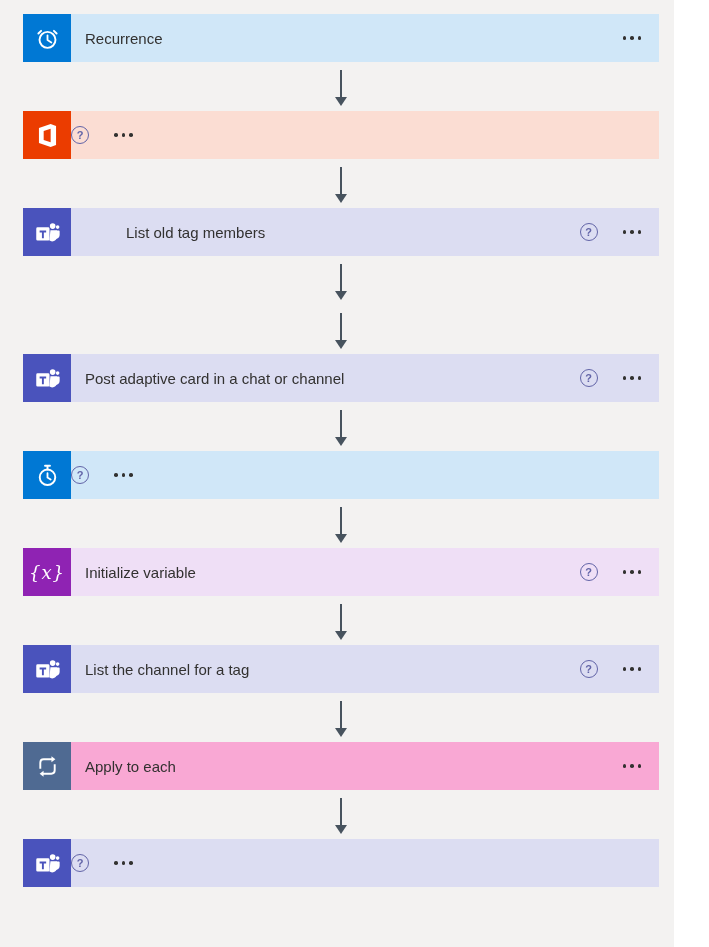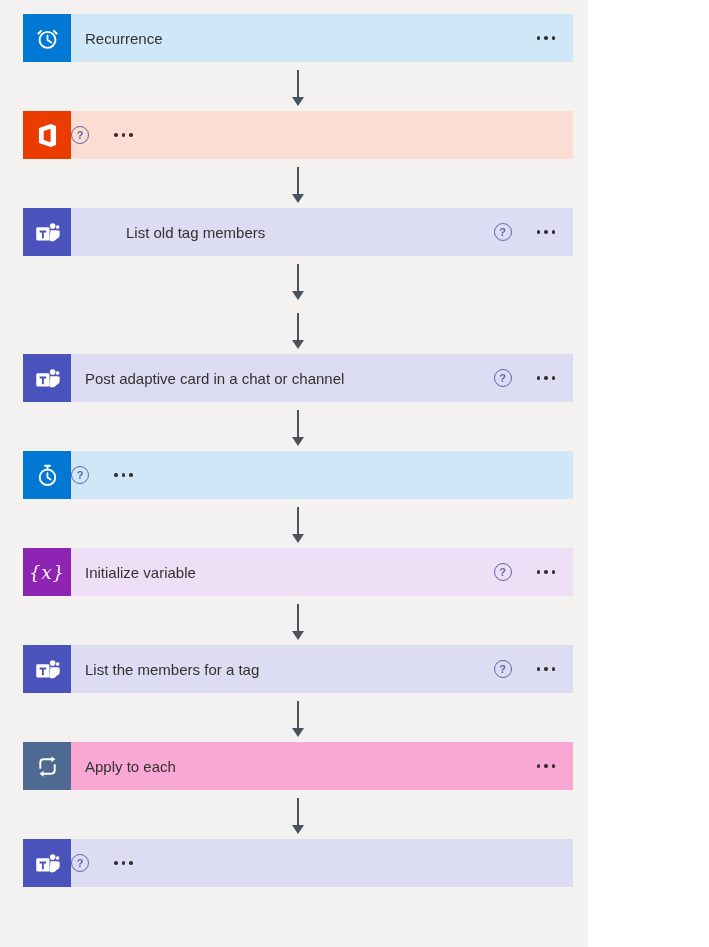--- a/index.html
+++ b/index.html
@@ -1,18 +1,18 @@
 <!DOCTYPE html>
 <html><head>
 <meta charset="utf-8">
 <style>
   * { margin:0; padding:0; box-sizing:border-box; }
   html,body { background:#ffffff; }
   body { font-family:"Liberation Sans", sans-serif; }
-  .canvas { width:588px; height:947px; padding:14px 15px 12px 23px; overflow:hidden; }
+  .canvas { width:674px; height:947px; padding:14px 15px 12px 23px; overflow:hidden; }
   .card { height:48px; display:flex; align-items:center; }
   .tile { width:48px; height:48px; flex:0 0 48px; display:flex; align-items:center; justify-content:center; }
   .glyph { width:27px; height:27px; display:block; }
   .title { font-size:15px; color:#323130; padding-left:14px; flex:1; white-space:nowrap; overflow:hidden; }
   .actions { display:flex; align-items:center; gap:24px; padding-right:17px; }
   .help { width:18px; height:18px; border-radius:50%; border:1.5px solid #6264a7; color:#6264a7;
           background:transparent; font:700 11px/1 "Liberation Sans", sans-serif;
           display:flex; align-items:center; justify-content:center; cursor:pointer; }
   .menu { display:flex; gap:4px; background:none; border:none; cursor:pointer; padding:3px 1px; }
   .menu i { width:3.5px; height:3.5px; border-radius:50%; background:#323130; display:block; }
@@ -204,21 +204,21 @@
         <span class="head" style="border-top-color: rgb(71, 83, 94);"></span>
       </div>
     </div>
 
   <div class="card" style="background: rgb(220, 221, 242);">
     <div class="tile" style="background: rgb(74, 83, 188);">
         <svg class="glyph">
           <use href="#sym-teams"></use>
         </svg>
       </div>
-    <div class="title">List the members for a tag</div>
+    <div class="title">List the channel for a tag</div>
     <div class="actions">
       <button class="help">?</button>
       <button class="menu">
           <i></i>
           <i></i>
           <i></i>
         </button>
     </div>
   </div>
 

